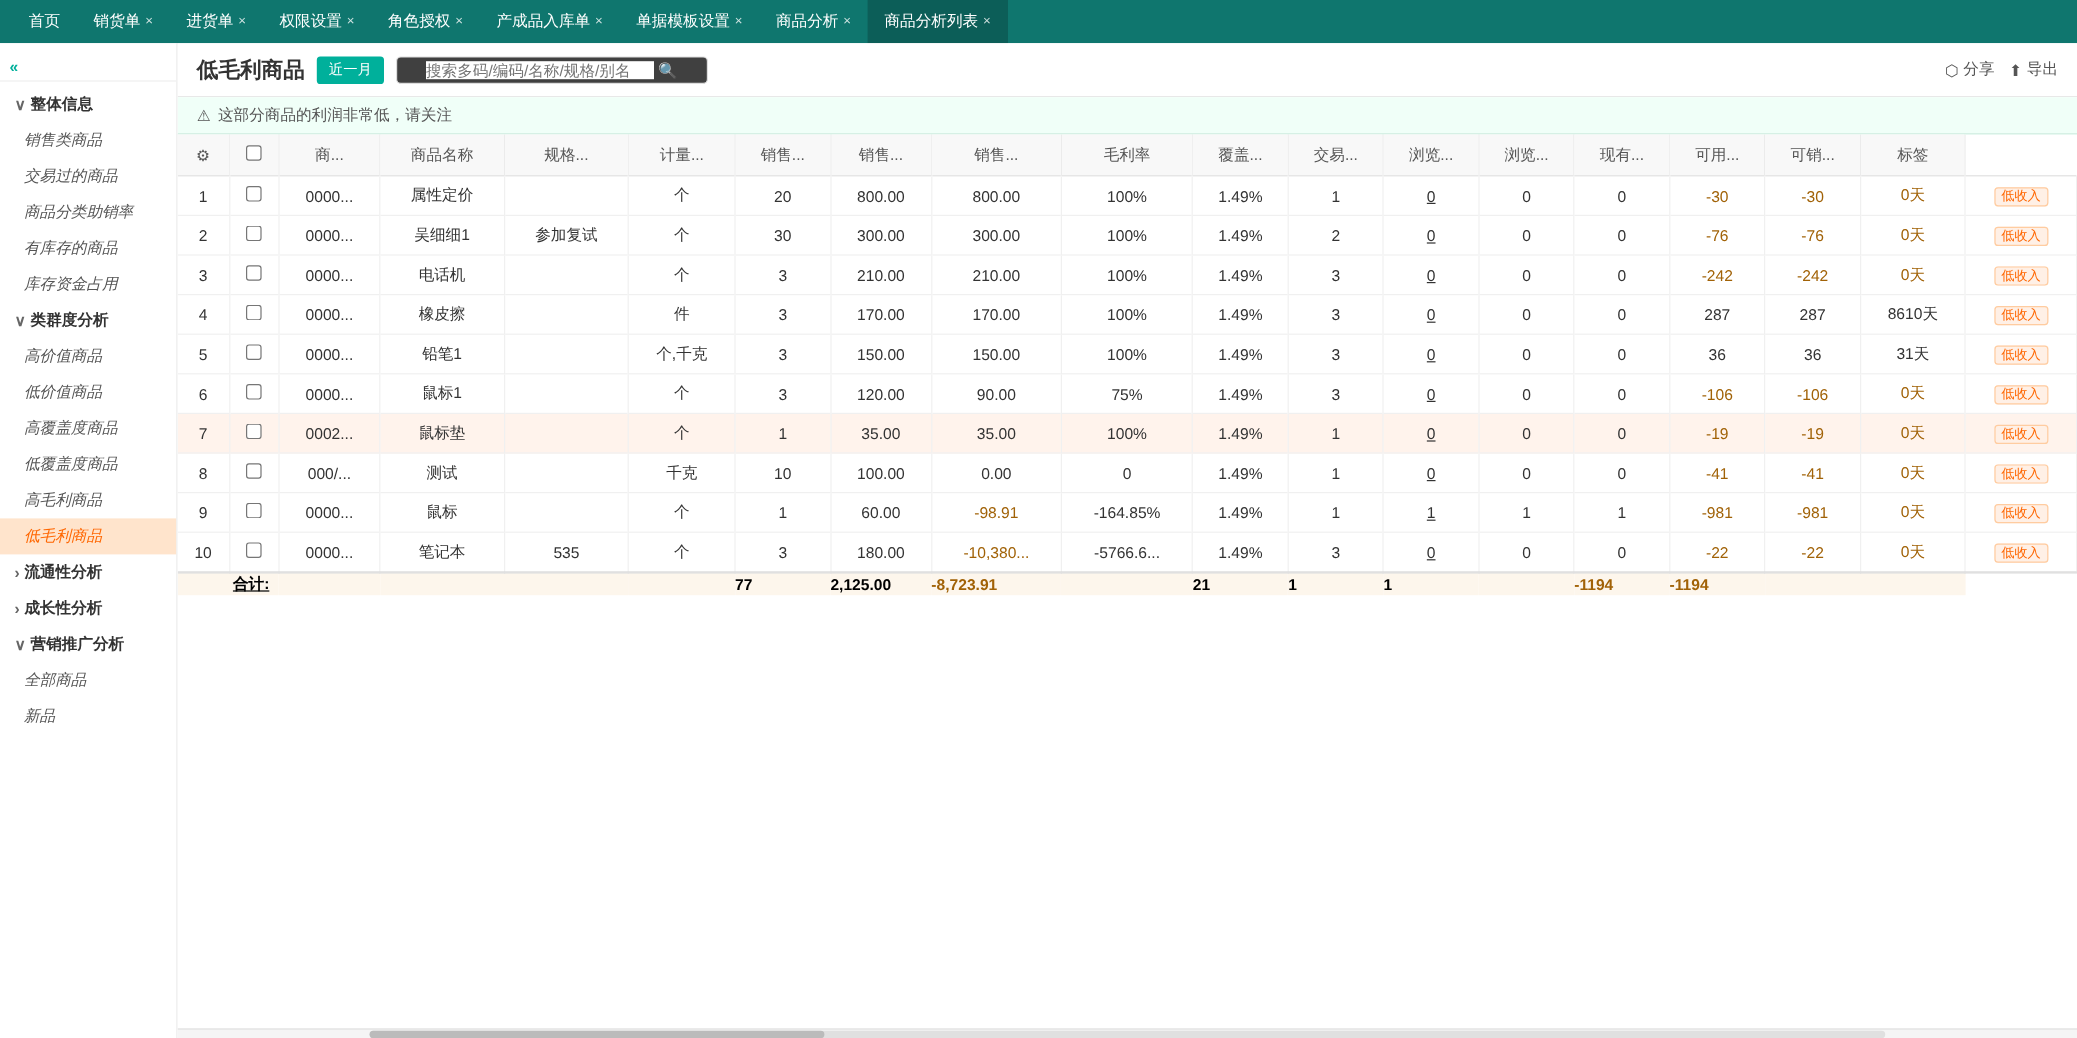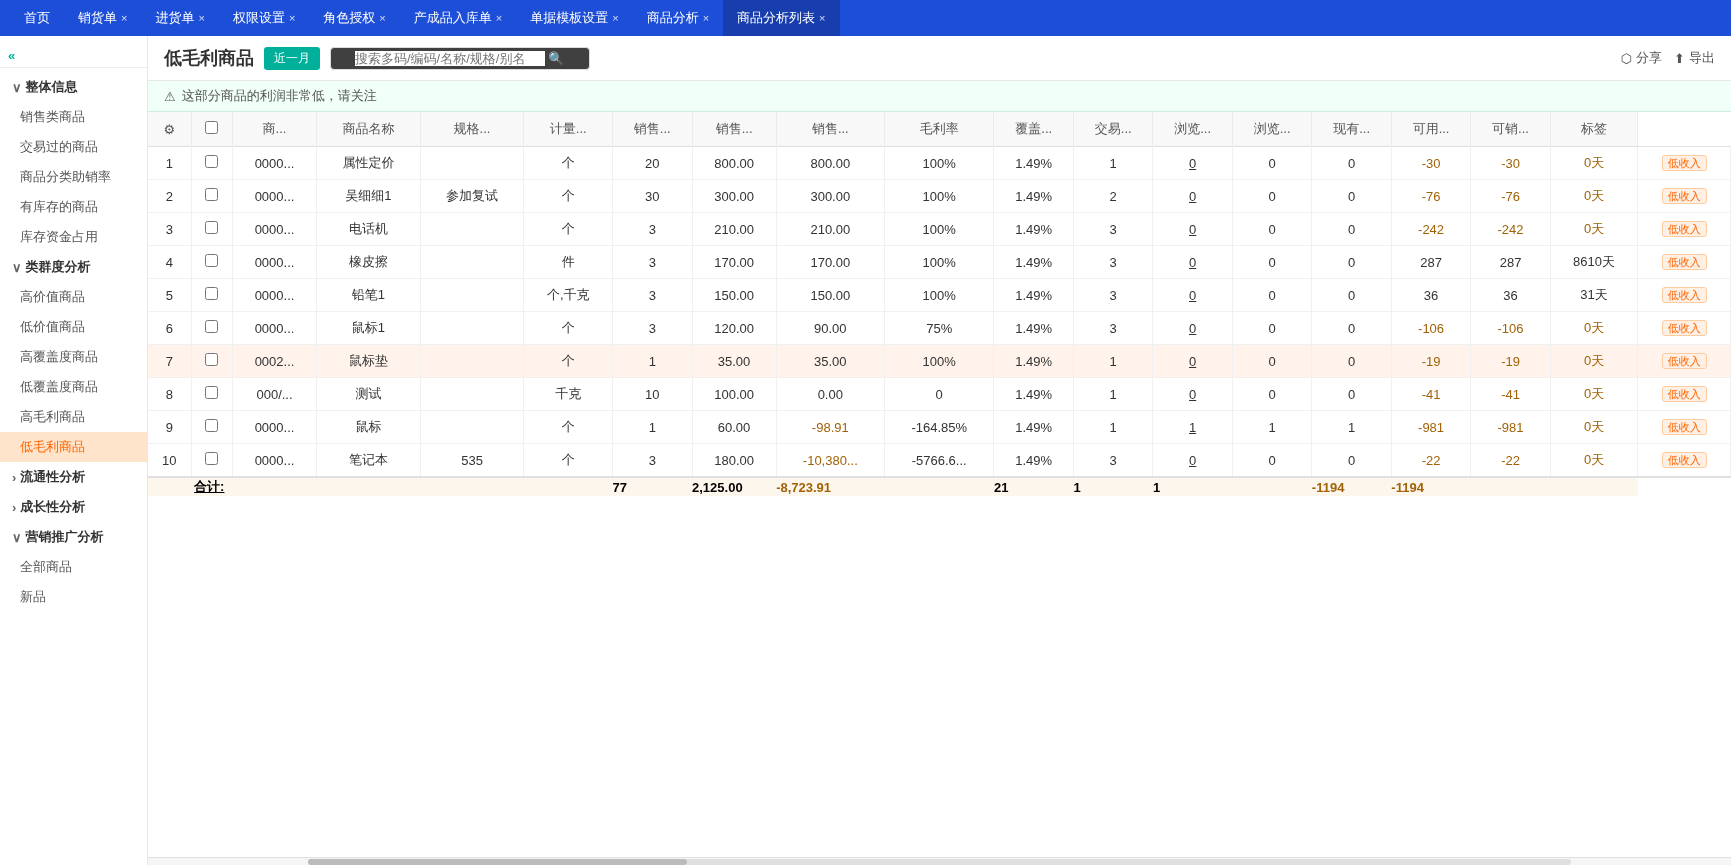--- a/index.html
+++ b/index.html
@@ -1,20 +1,20 @@
 <!DOCTYPE html>
 <html><head>
   <meta charset="utf-8">
   <style>
     * { box-sizing: border-box; margin: 0; padding: 0; font-family: 'Microsoft YaHei', Arial, sans-serif; font-size: 13px; }
     body { background: #f5f5f5; overflow: hidden; }
 
     
     .top-nav {
-      background: #1d4ed8;
+      background: #0f766e;
       display: flex;
       align-items: center;
       height: 36px;
       padding: 0 10px;
       gap: 0;
     }
     .nav-item {
       color: #fff;
       padding: 0 14px;
       height: 36px;
@@ -50,20 +50,21 @@
       font-weight: bold;
       font-size: 13px;
       cursor: pointer;
     }
     .sidebar-group-title .arrow { margin-right: 4px; color: #666; }
     .sidebar-item {
       padding: 6px 16px 6px 20px;
       color: #555;
       cursor: pointer;
       font-size: 13px;
+      font-style: italic;
     }
     .sidebar-item.active { background: #ffe4cc; color: #ff6600; }
 
     
     .content {
       flex: 1;
       display: flex;
       flex-direction: column;
       overflow: hidden;
       background: #fff;

